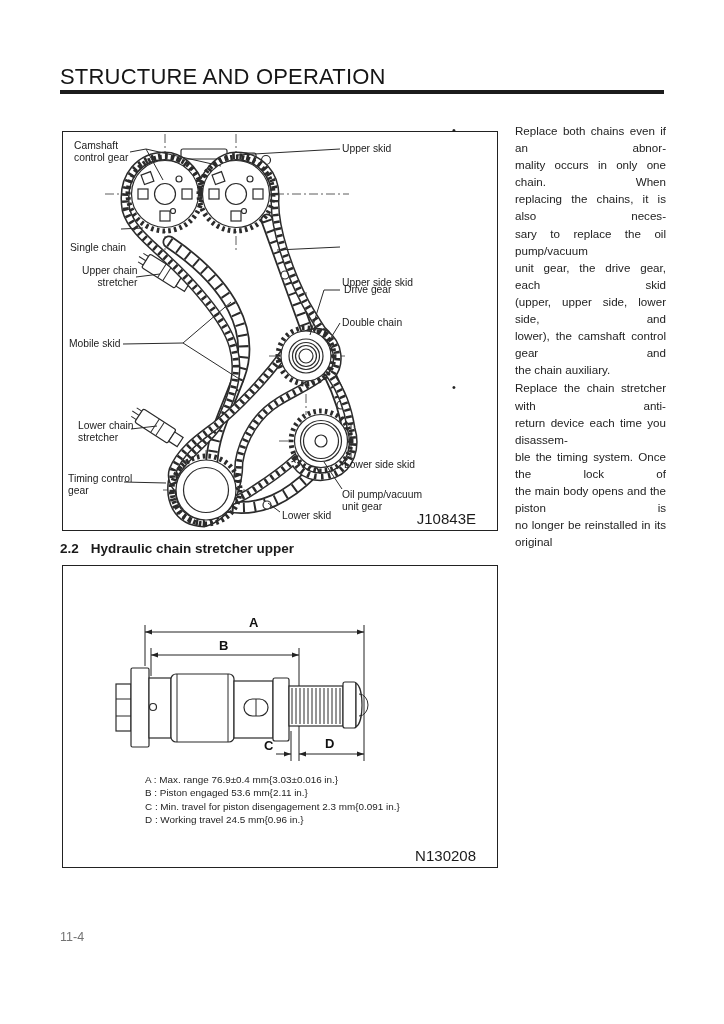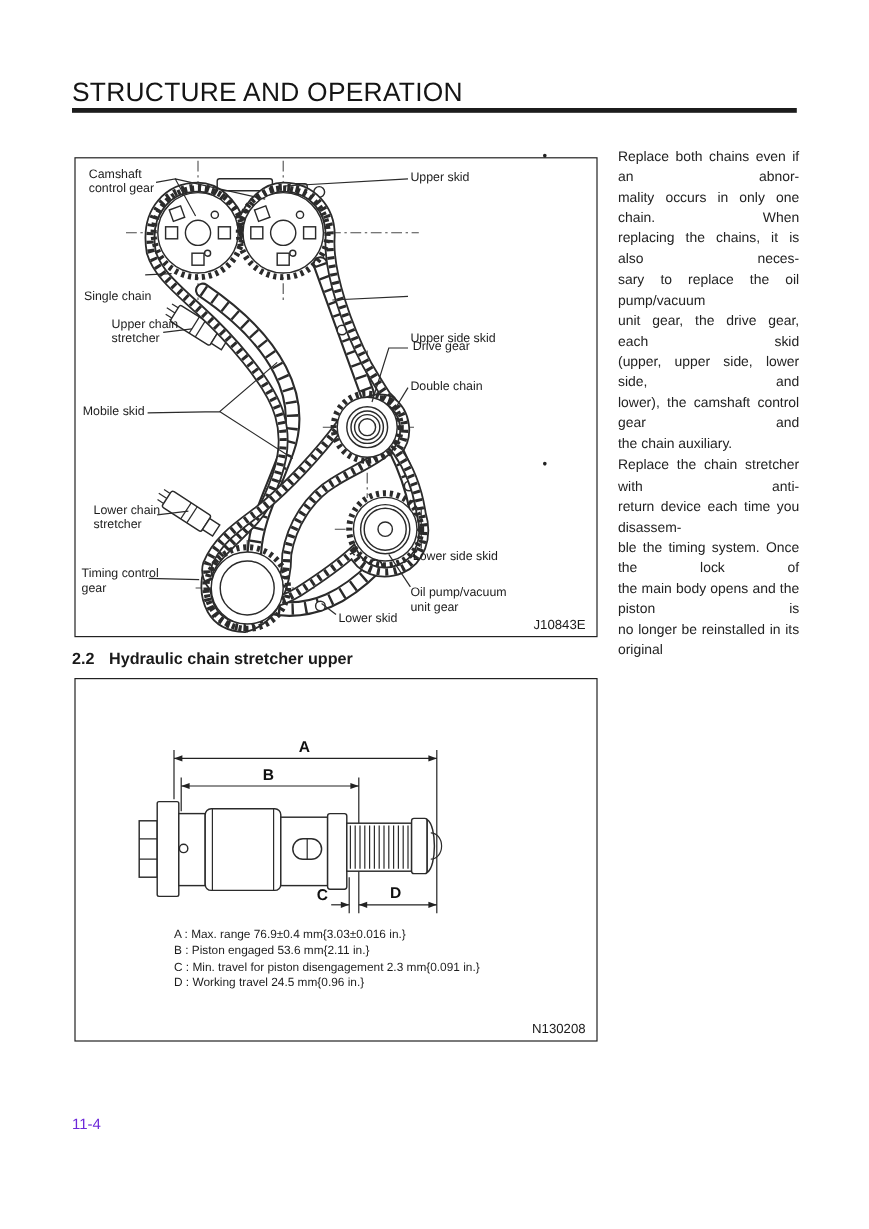--- a/index.html
+++ b/index.html
@@ -36,43 +36,43 @@
   }
   .fig1 { top:131px; height:400px; }
   .fig2 { top:565px; height:303px; }
   .figure-box svg { position:absolute; left:0; top:0; }
 
   .dlabel {
     position:absolute; font-size:10.3px; line-height:12.4px;
     color:#1b1b1b; white-space:pre-line;
   }
   .figid {
-    position:absolute; right:9px; bottom:3px;
-    font-size:11px; color:#1b1b1b;
+    position:absolute; right:21px; bottom:3px;
+    font-size:15px; color:#1b1b1b;
   }
   .dimletter {
     position:absolute; font-size:13px; font-weight:bold; color:#111;
   }
   .legend {
     position:absolute; left:82px; top:207px;
     font-size:9.9px; line-height:13.4px; color:#1d1d1d; white-space:nowrap;
   }
 
   .notes {
     position:absolute; left:452px; top:122px; width:214px;
     font-size:11.6px; line-height:17.1px; color:#222;
   }
   .bullet { display:flex; margin-bottom:1px; }
   .bullet .mk { width:15px; flex:0 0 15px; font-size:11px; }
   .bullet .tx { flex:1;margin-left:48px; }
   .jline { text-align:justify; text-align-last:justify; }
 
   .pageno {
     position:absolute; left:60px; top:930px;
-    font-size:12.5px; color:#6d28d9;
+    font-size:12.5px; color:#737373;
   }
 
   
   .cl   { stroke:#4a4a4a; stroke-width:0.9; stroke-dasharray:9 3 2 3; fill:none; }
   .ldr  { stroke:#2b2b2b; stroke-width:1; fill:none; }
   .chain-outer { stroke:#2b2b2b; stroke-width:9; fill:none; }
   .chain-mid   { stroke:#ffffff; stroke-width:6; fill:none; }
   .chain-links { stroke:#2b2b2b; stroke-width:6; fill:none; stroke-dasharray:2.5 4.5; }
   .skid-outer  { stroke:#2b2b2b; stroke-width:13; fill:none; stroke-linecap:round; }
   .skid-inner  { stroke:#ffffff; stroke-width:9.5; fill:none; stroke-linecap:round; }
@@ -225,21 +225,21 @@
       <line class="ldr" x1="61" y1="350" x2="103" y2="351"></line>
       <line class="ldr" x1="279" y1="357" x2="261" y2="330"></line>
       <line class="ldr" x1="217" y1="380" x2="205" y2="371"></line>
     </svg>
 
     <div class="dlabel" style="left:11px;  top:8px;">Camshaft
 control gear</div>
     <div class="dlabel" style="left:279px; top:11px;">Upper skid</div>
     <div class="dlabel" style="left:7px;   top:90px;margin-top:20px;">Single chain</div>
     <div class="dlabel" style="left:279px; top:109px;margin-top:36px;">Upper side skid</div>
-    <div class="dlabel" style="left:30px;  top:133px;">Upper chain
+    <div class="dlabel" style="left:19px;  top:133px;text-align:right;">Upper chain
 stretcher</div>
     <div class="dlabel" style="left:281px; top:152px;">Drive gear</div>
     <div class="dlabel" style="left:279px; top:185px;">Double chain</div>
     <div class="dlabel" style="left:6px;   top:206px;">Mobile skid</div>
     <div class="dlabel" style="left:15px;  top:288px;">Lower chain
 stretcher</div>
     <div class="dlabel" style="left:281px; top:327px;">Lower side skid</div>
     <div class="dlabel" style="left:5px;   top:341px;">Timing control
 gear</div>
     <div class="dlabel" style="left:279px; top:357px;">Oil pump/vacuum

